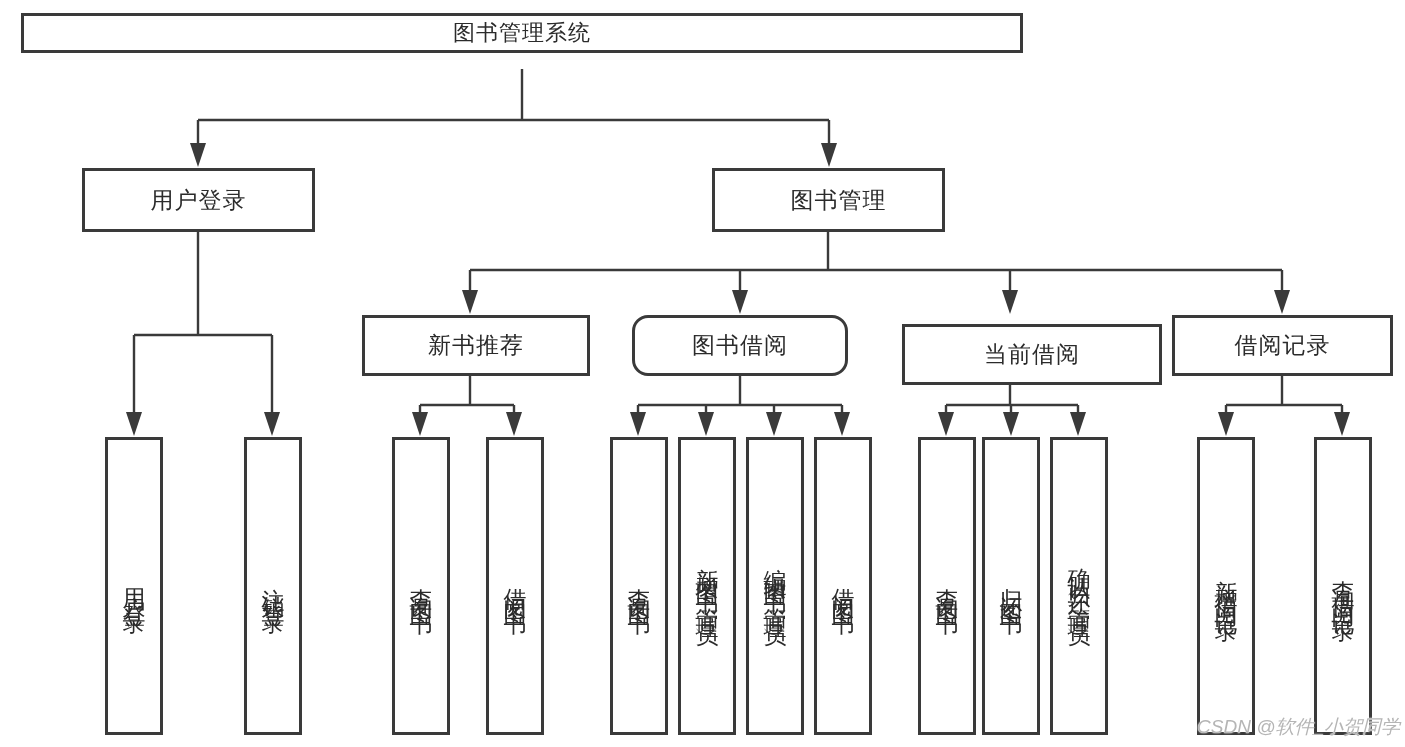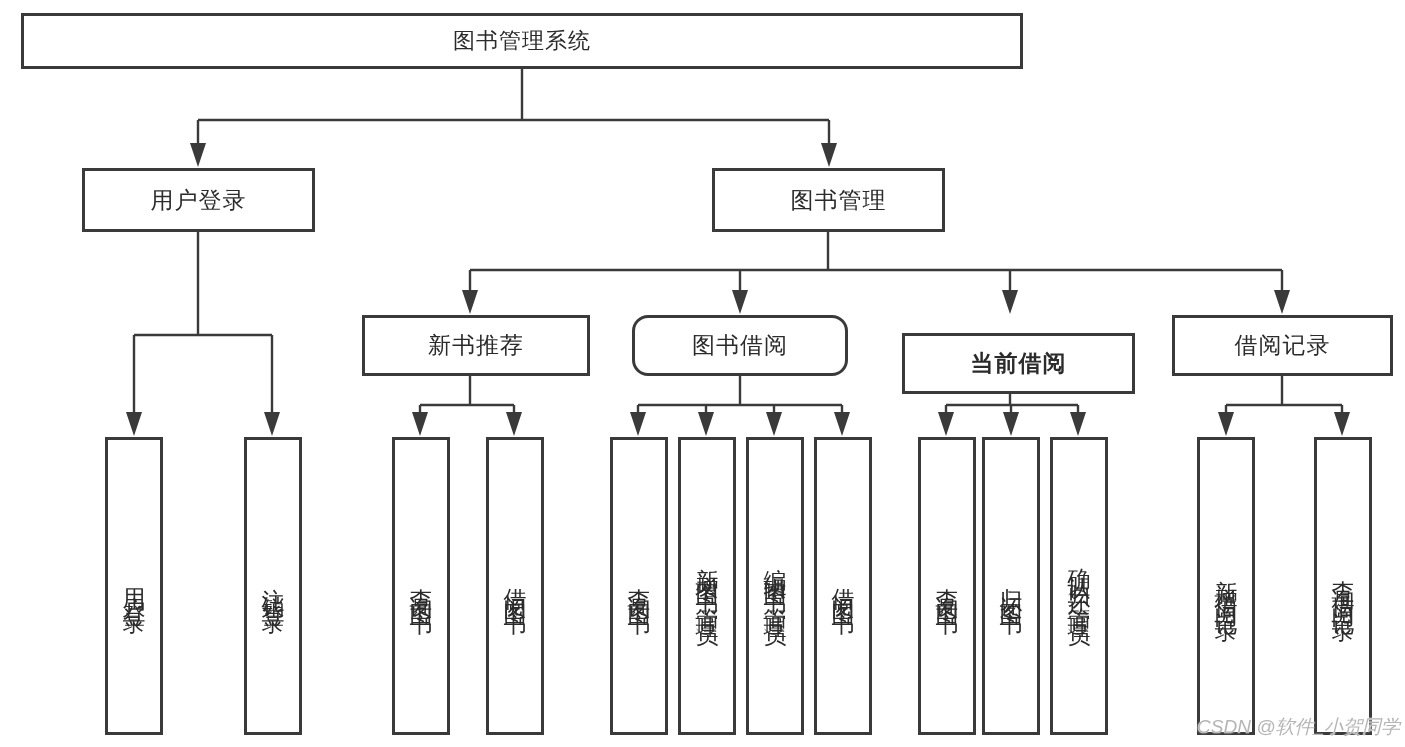--- a/index.html
+++ b/index.html
@@ -25,26 +25,26 @@
     border:3px solid var(--line);
     background:#fff;
     display:flex;
     align-items:center;
     justify-content:center;
     color:var(--text);
     font-size:23px;
     letter-spacing:1px;
     z-index:2;
   }
-  .root{left:21px;top:13px;width:1002px;height:56px;font-size:22px;}
+  .root{left:21px;top:13px;width:1002px;height:40px;font-size:22px;}
   .n-user-login{left:82px;top:168px;width:233px;height:64px;}
   .n-book-mgmt{left:712px;top:168px;width:233px;height:64px;padding-left:20px;}
   .n-nbr{left:362px;top:315px;width:228px;height:61px;}
   .n-bb{left:632px;top:315px;width:216px;height:61px;border-radius:16px;}
-  .n-cb{left:902px;top:333px;width:233px;height:61px;font-weight:bold;}
+  .n-cb{left:902px;top:324px;width:260px;height:61px;}
   .n-br{left:1172px;top:315px;width:221px;height:61px;}
   .leaf{
     top:437px;height:298px;width:58px;
     font-size:23px;
     letter-spacing:0;
   }
   .leaf span{
     writing-mode:vertical-lr;
     text-orientation:mixed;
     letter-spacing:8px;

